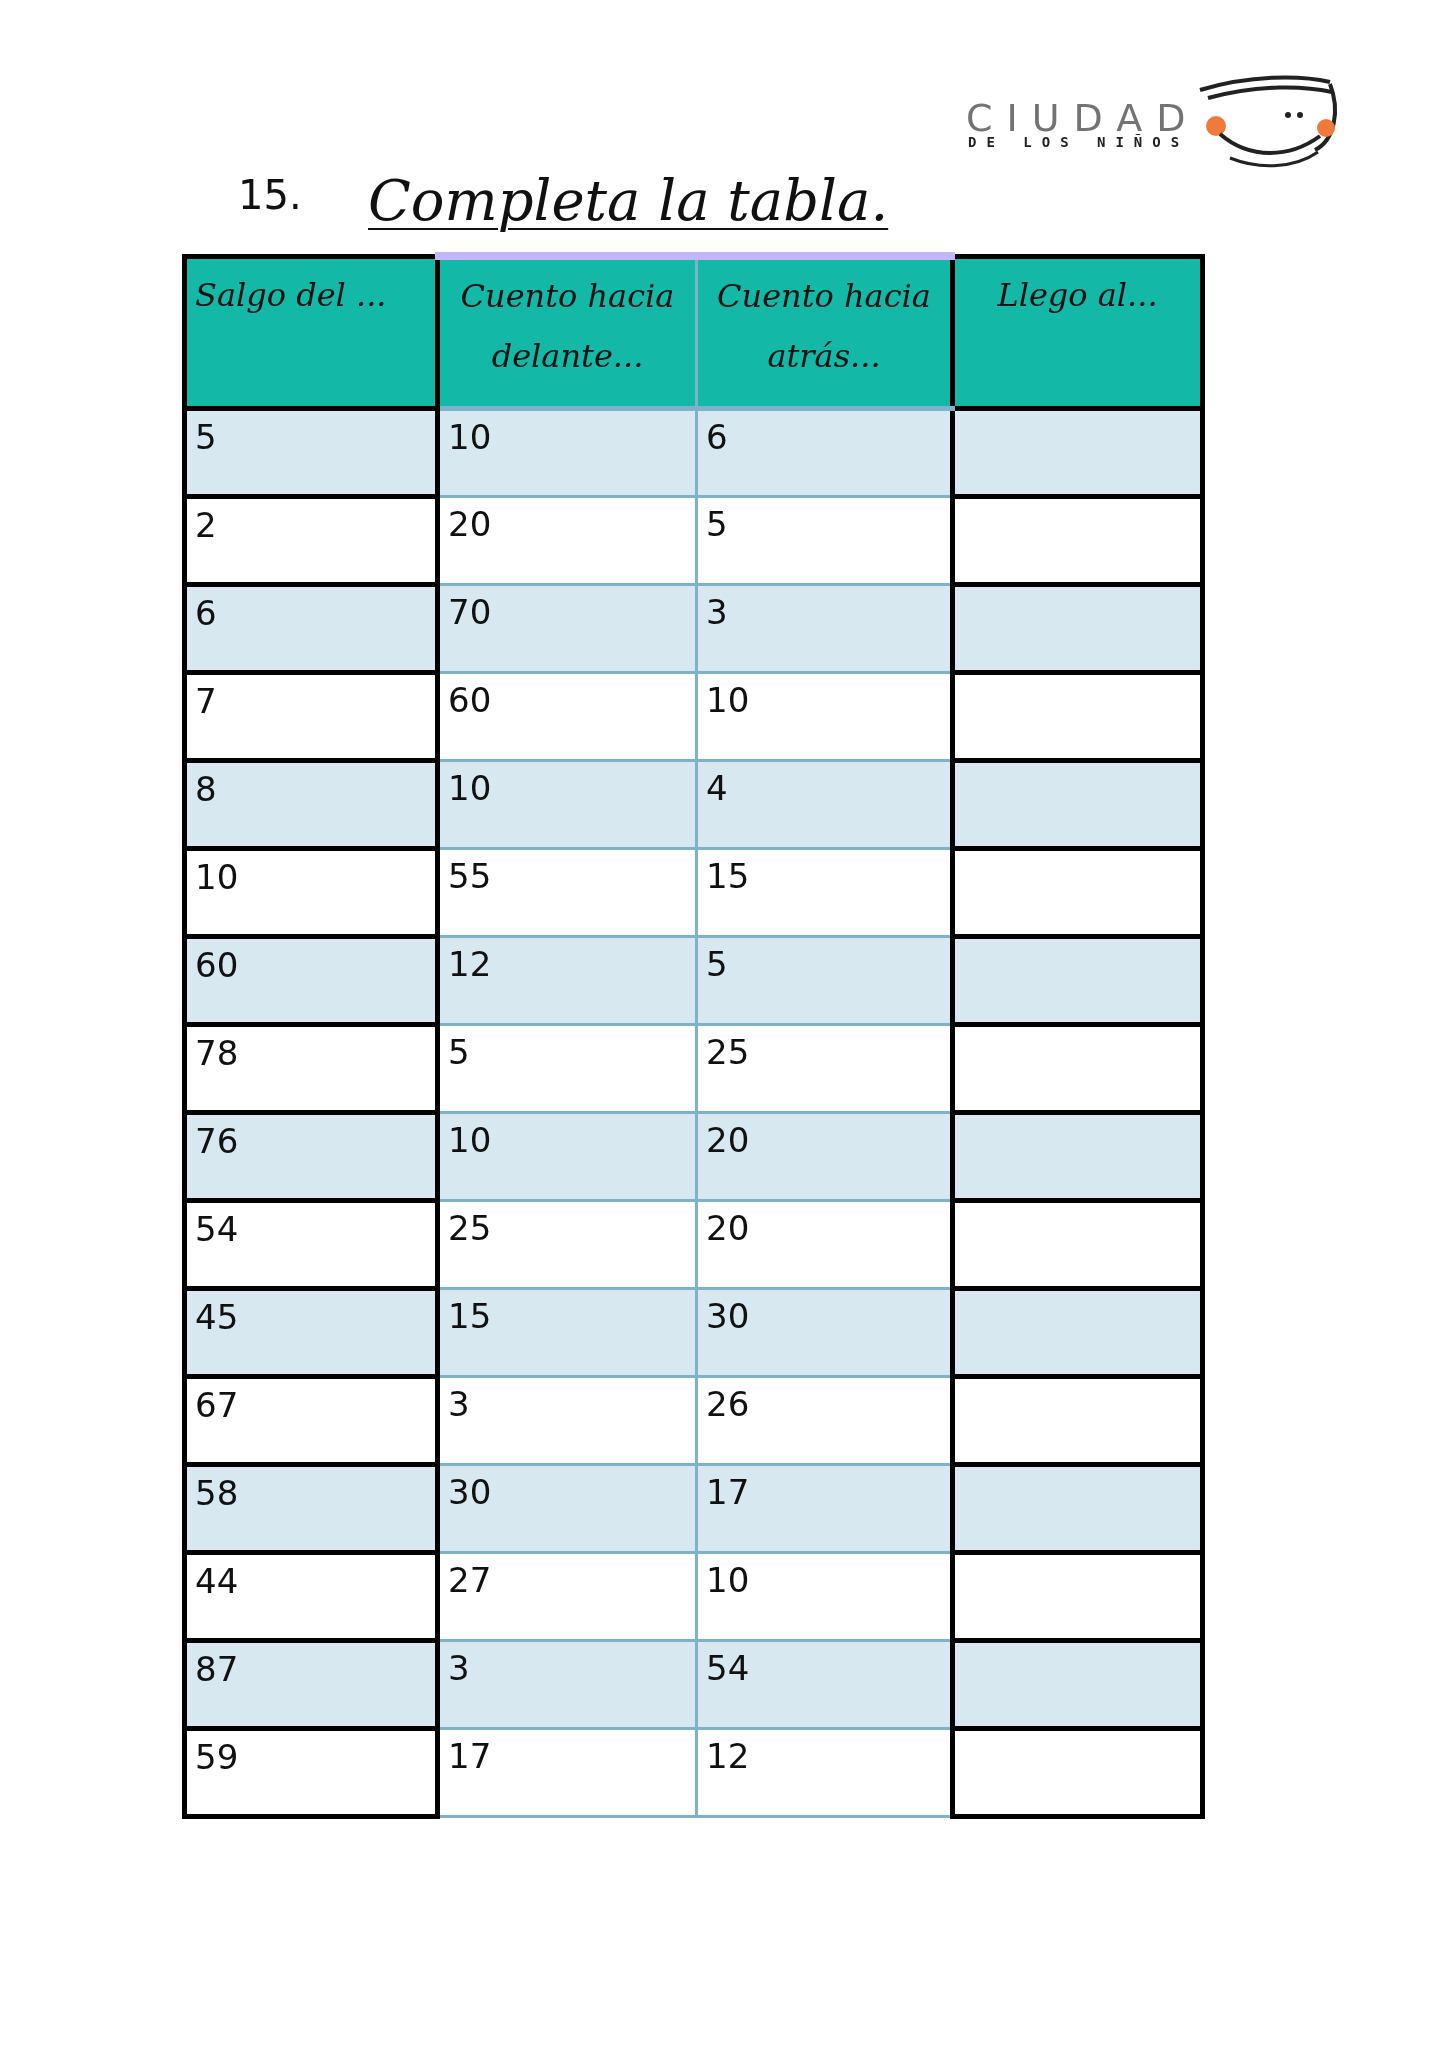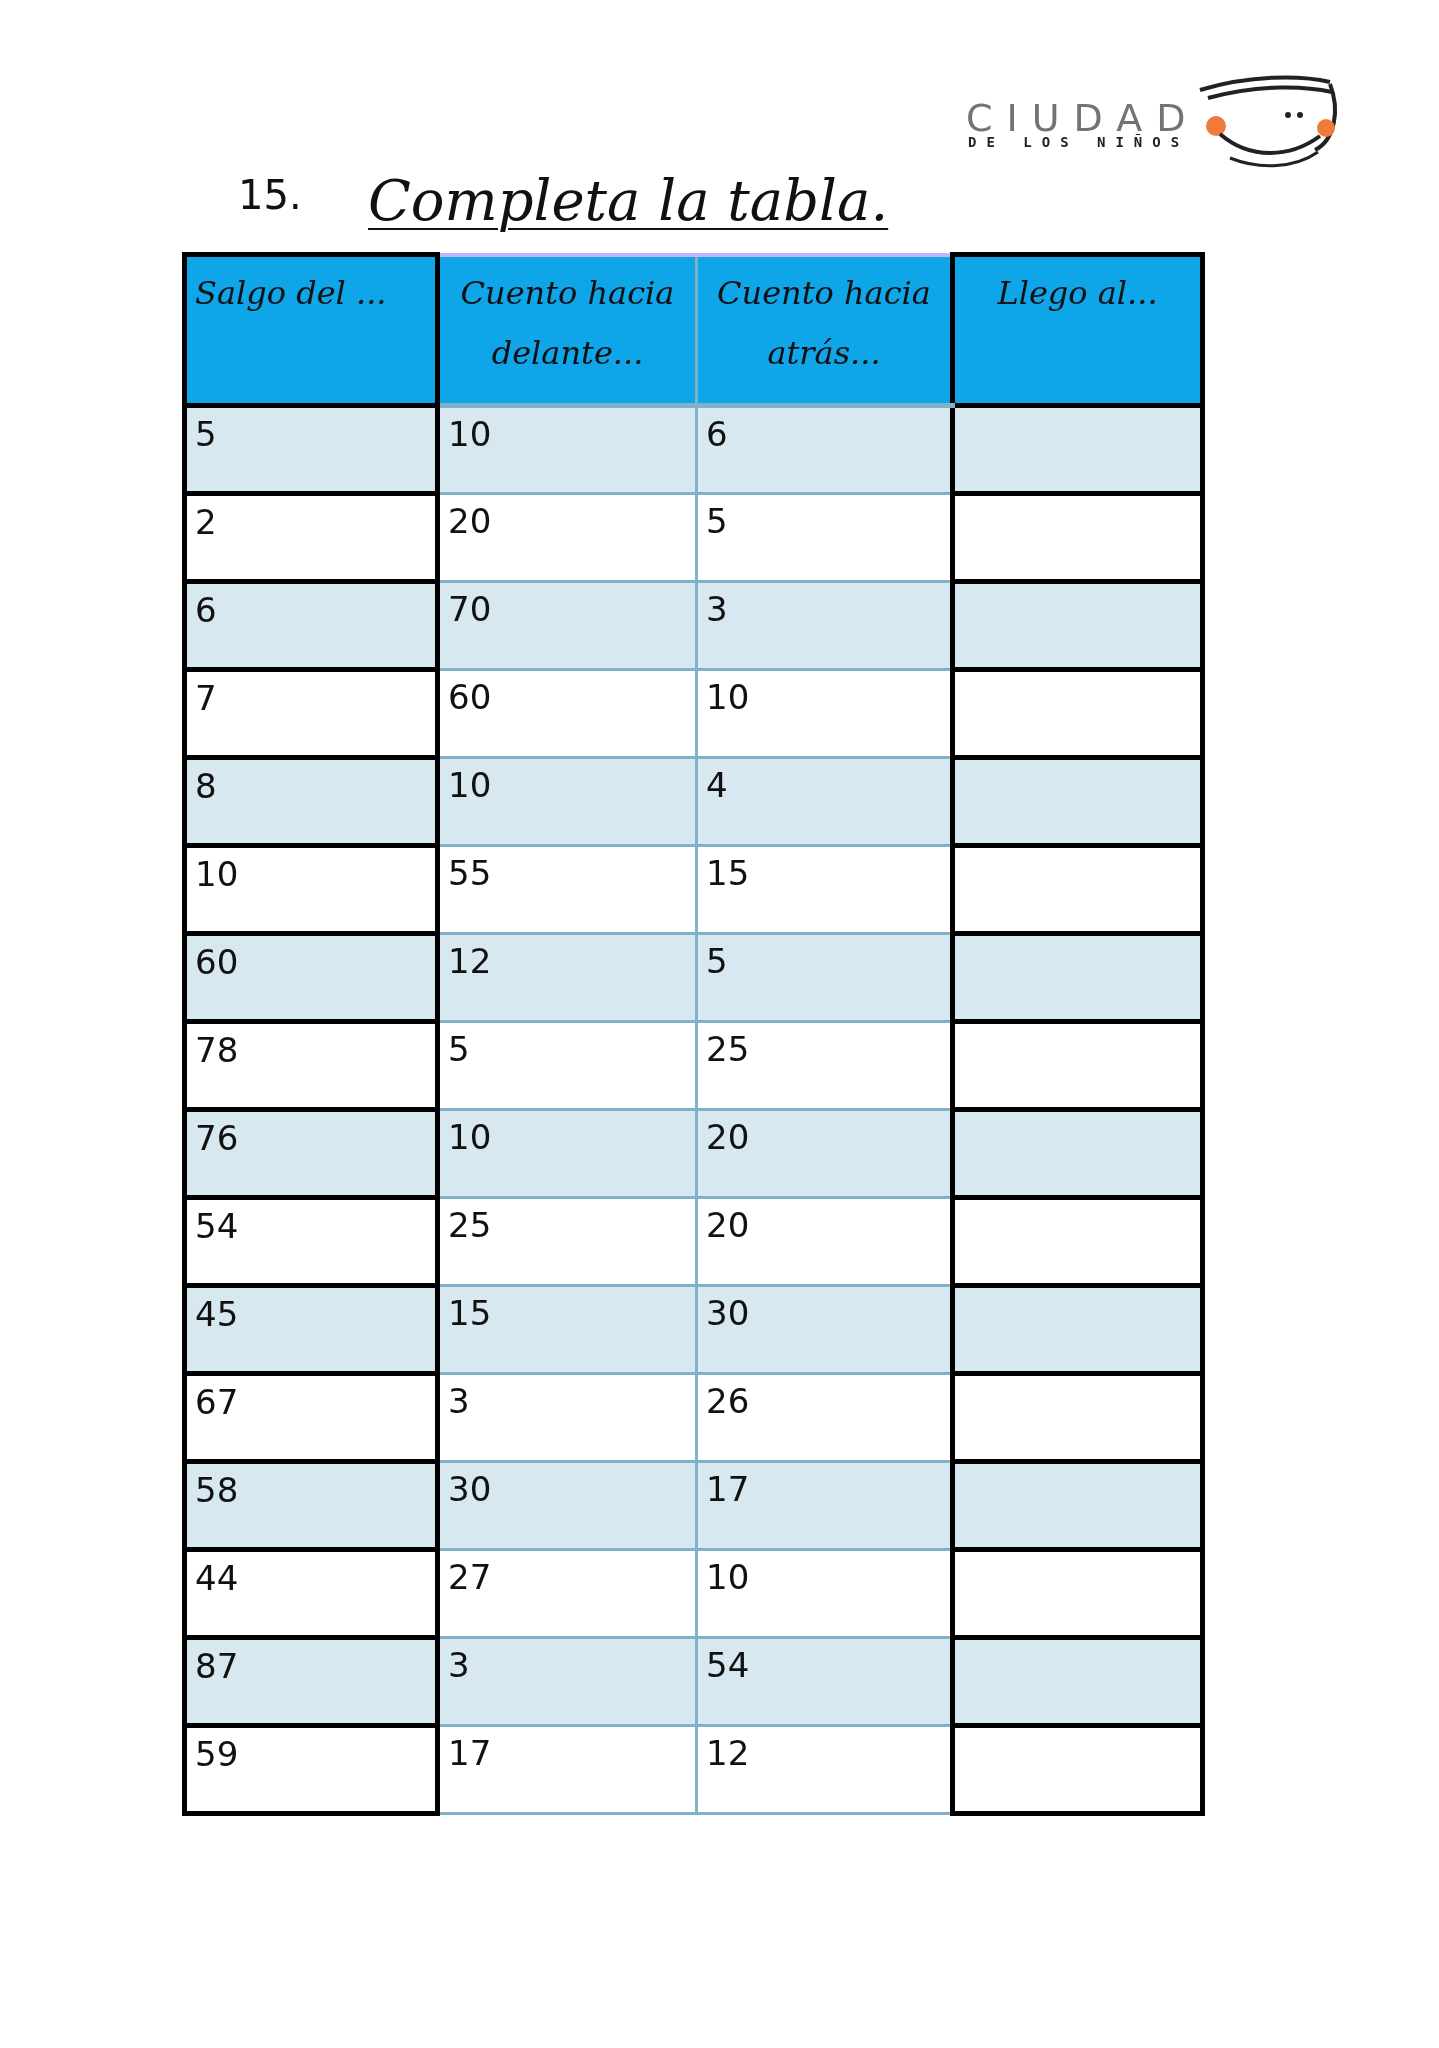--- a/index.html
+++ b/index.html
@@ -8,29 +8,29 @@
   .logo { position:absolute; left:960px; top:70px; width:380px; height:100px; }
   .logo-title { position:absolute; left:6px; top:26px; font-family:"DejaVu Sans", sans-serif; font-size:38px; letter-spacing:14px; color:#737373; font-weight:400; }
   .logo-sub { position:absolute; left:8px; top:64px; font-family:"DejaVu Sans Mono", monospace; font-size:14px; letter-spacing:10px; font-weight:700; color:#222; }
   .logo-face { position:absolute; left:230px; top:0; width:150px; height:100px; }
 
   .exercise-num { position:absolute; left:238px; top:172px; font-size:40px; font-family:"DejaVu Sans", sans-serif; }
   .exercise-title { position:absolute; left:368px; top:168px; font-size:56px; font-family:"DejaVu Serif", serif; font-style:italic; text-decoration:underline; text-underline-offset:8px; text-decoration-thickness:2px; }
 
   .tbl { position:absolute; left:182px; top:252px; border-collapse:collapse; table-layout:fixed; }
   .tbl col.c1 { width:253px; } .tbl col.c2 { width:259px; } .tbl col.c3 { width:256px; } .tbl col.c4 { width:250px; }
-  .tbl th { height:140px; vertical-align:top; font-family:"DejaVu Serif", serif; font-style:italic; font-weight:400; font-size:32px; line-height:60px; padding:6px 8px 0; background:#0ea5e9; }
+  .tbl th { height:140px; vertical-align:top; font-family:"DejaVu Serif", serif; font-style:italic; font-weight:400; font-size:32px; line-height:60px; padding:6px 8px 0; background:#14b8a6; }
   .tbl td { height:77px; vertical-align:top; font-size:34px; font-family:"DejaVu Sans", sans-serif; padding:6px 8px 0; }
   .tbl tr.shade td { background:#d8e8f0; }
   .tbl tr.plain td { background:#ffffff; }
 
   .tbl .k { border:5px solid #000; }
   .tbl .b2 { border-top:3px solid #7fb2c8; border-bottom:3px solid #7fb2c8; border-left:5px solid #000; border-right:3px solid #7fb2c8; }
   .tbl .b3 { border-top:3px solid #7fb2c8; border-bottom:3px solid #7fb2c8; border-left:3px solid #7fb2c8; border-right:5px solid #000; }
-  .tbl th.b2, .tbl th.b3 { border-top:4px solid #c4b5fd; border-bottom:5px solid #7fb2c8; }
+  .tbl th.b2, .tbl th.b3 { border-top:8px solid #c4b5fd; border-bottom:5px solid #7fb2c8; }
   .tbl th.c-left { text-align:left; }
   .tbl th.c-center { text-align:center; }
 </style>
 </head>
 <body>
 
 <div class="logo">
   <div class="logo-title">CIUDAD</div>
   <div class="logo-sub">DE LOS NIÑOS</div>
   <svg class="logo-face" viewBox="0 0 150 100">

